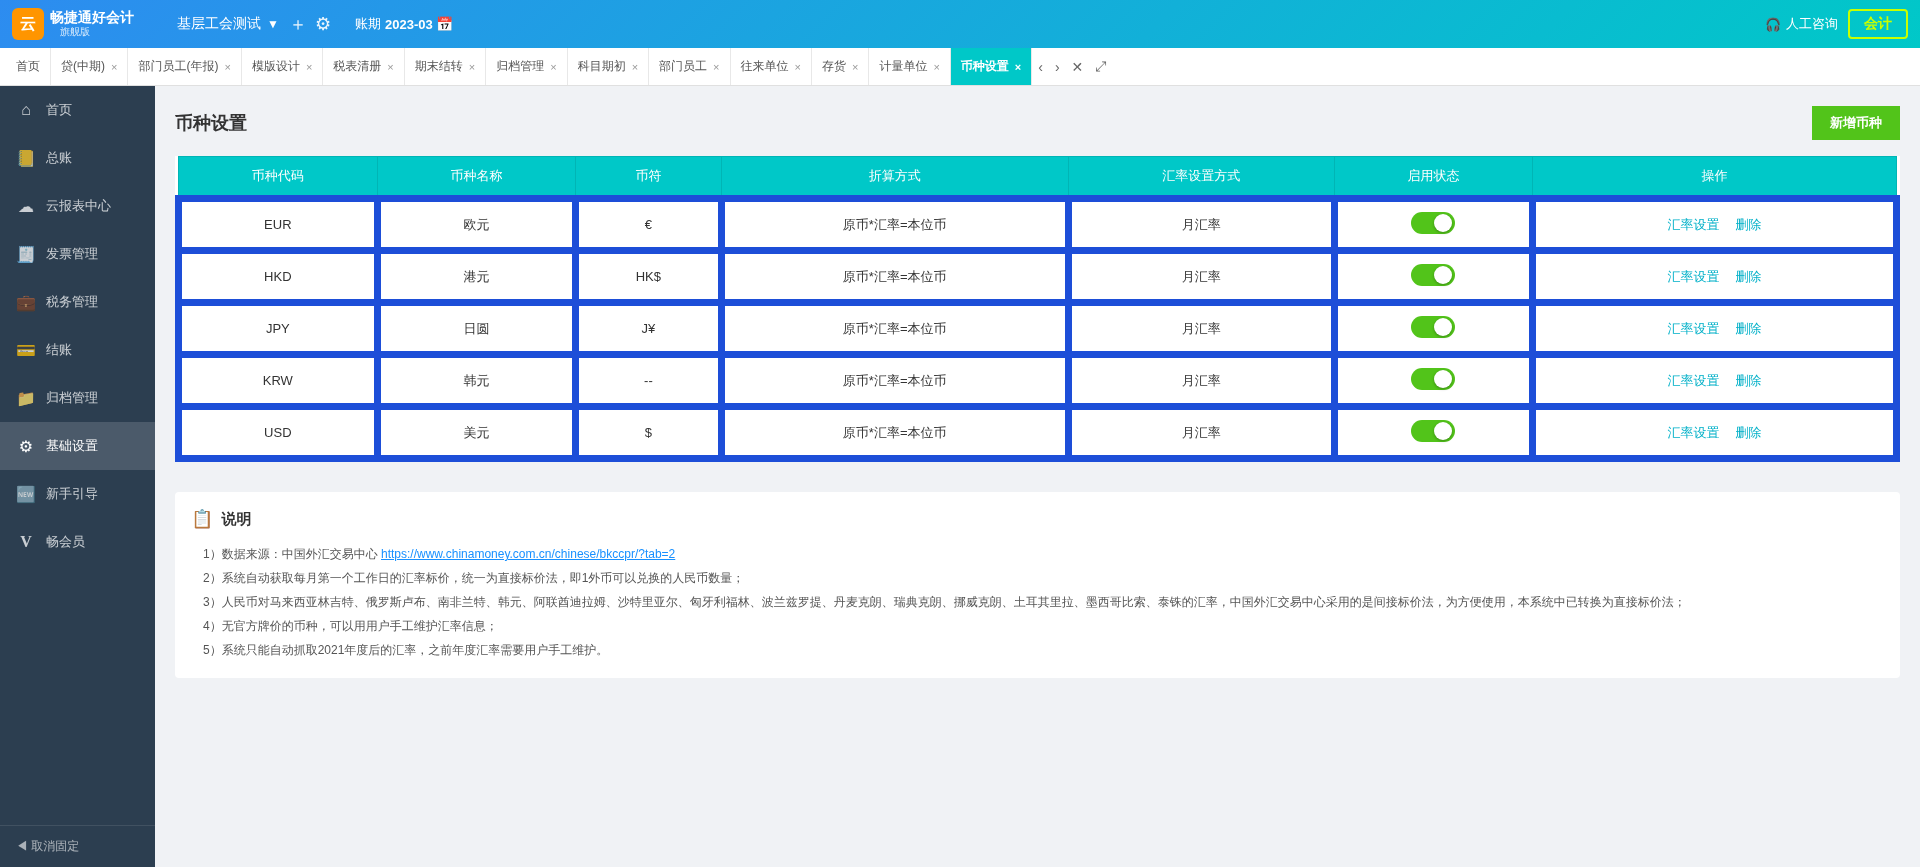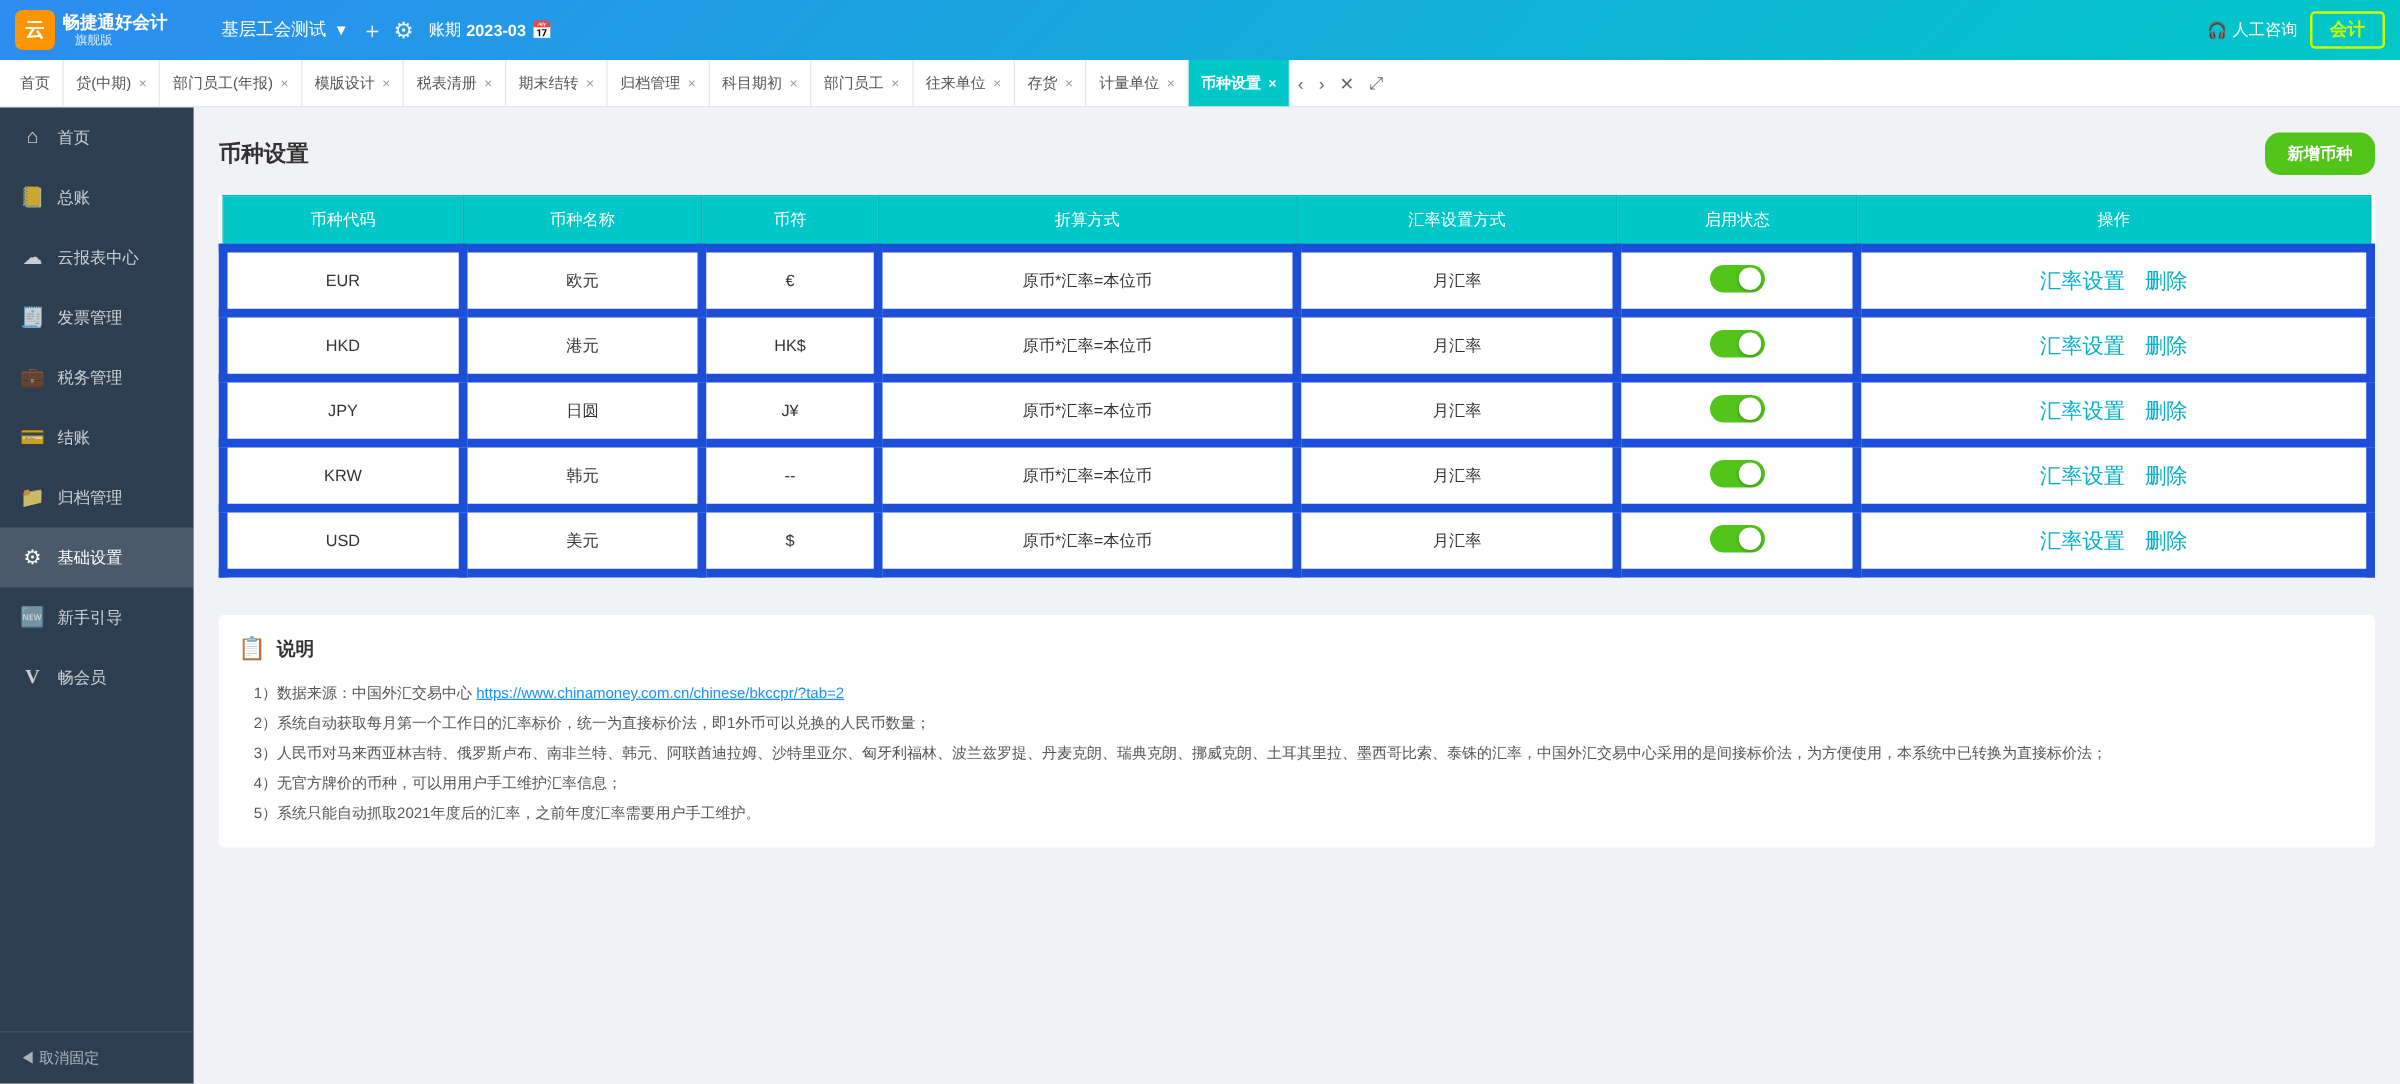--- a/index.html
+++ b/index.html
@@ -13,21 +13,21 @@
     }
     .logo-area { display: flex; align-items: center; width: 155px; }
     .logo-icon { width: 32px; height: 32px; background: #ff9500; border-radius: 6px; display: flex; align-items: center; justify-content: center; color: white; font-size: 16px; font-weight: bold; margin-right: 6px; }
     .logo-text { color: white; font-size: 14px; font-weight: bold; line-height: 1.2; }
     .logo-sub { color: rgba(255,255,255,0.8); font-size: 10px; margin-left: 10px; }
     .header-middle { display: flex; align-items: center; flex: 1; padding-left: 10px; }
     .company-name { color: white; font-size: 14px; cursor: pointer; }
     .dropdown-arrow { color: white; margin-left: 6px; font-size: 12px; cursor: pointer; }
     .header-actions { display: flex; align-items: center; gap: 8px; margin-left: 10px; }
     .header-btn { background: none; border: none; color: white; font-size: 18px; cursor: pointer; opacity: 0.9; }
-    .period-label { color: white; font-size: 13px; margin-left: 12px; }
+    .period-label { color: white; font-size: 13px; margin-left: 24px; }
     .period-val { color: white; font-weight: bold; margin-left: 4px; }
     .calendar-icon { color: white; margin-left: 4px; cursor: pointer; font-size: 14px; }
     .header-right { display: flex; align-items: center; gap: 10px; margin-left: auto; }
     .support-btn { display: flex; align-items: center; gap: 4px; color: white; font-size: 13px; cursor: pointer; }
     .kuaiji-btn { background: transparent; border: 2px solid #c8ff00; color: #c8ff00; padding: 4px 14px; border-radius: 4px; font-size: 14px; font-weight: bold; cursor: pointer; }
 
     
     .tab-bar {
       display: flex; align-items: center; height: 38px;
       background: white; border-bottom: 1px solid #e0e0e0;
@@ -68,36 +68,36 @@
     
     .content-area {
       flex: 1; background: #f0f2f5; overflow-y: auto; padding: 20px;
     }
 
     
     .page-title-bar { display: flex; align-items: center; justify-content: space-between; margin-bottom: 16px; }
     .page-title { font-size: 18px; font-weight: bold; color: #333; }
     .new-btn {
       background: #52c41a; color: white; border: none; padding: 8px 18px;
-      border-radius: 12px; font-size: 13px; cursor: pointer; font-weight: bold;
+      border-radius: 0; font-size: 13px; cursor: pointer; font-weight: bold;
     }
 
     
     .data-table { width: 100%; border-collapse: collapse; background: white; }
     .data-table thead tr { background: #00c8c8; }
     .data-table thead th {
       color: white; font-size: 13px; font-weight: normal;
       padding: 10px 12px; text-align: center; border: 1px solid #00b5b5; margin-top: 12px;
     }
     .data-table tbody tr { border-bottom: 1px solid #e8e8e8; }
     .data-table tbody td {
       padding: 10px 12px; text-align: center; font-size: 13px; color: #333;
       border: 7px solid #1d4ed8;
     }
-    .action-link { color: #00b0c8; cursor: pointer; font-size: 17px; text-decoration: none; margin: 0 8px; }
+    .action-link { color: #00b0c8; cursor: pointer; font-size: 13px; text-decoration: none; margin: 0 8px; }
 
     
     .toggle-switch {
       display: inline-flex; align-items: center; width: 44px; height: 22px;
       background: #52c41a; border-radius: 11px; position: relative; cursor: pointer;
     }
     .toggle-knob {
       width: 18px; height: 18px; background: white; border-radius: 50%;
       position: absolute; right: 3px; top: 2px;
       box-shadow: 0 1px 3px rgba(0,0,0,0.3);

